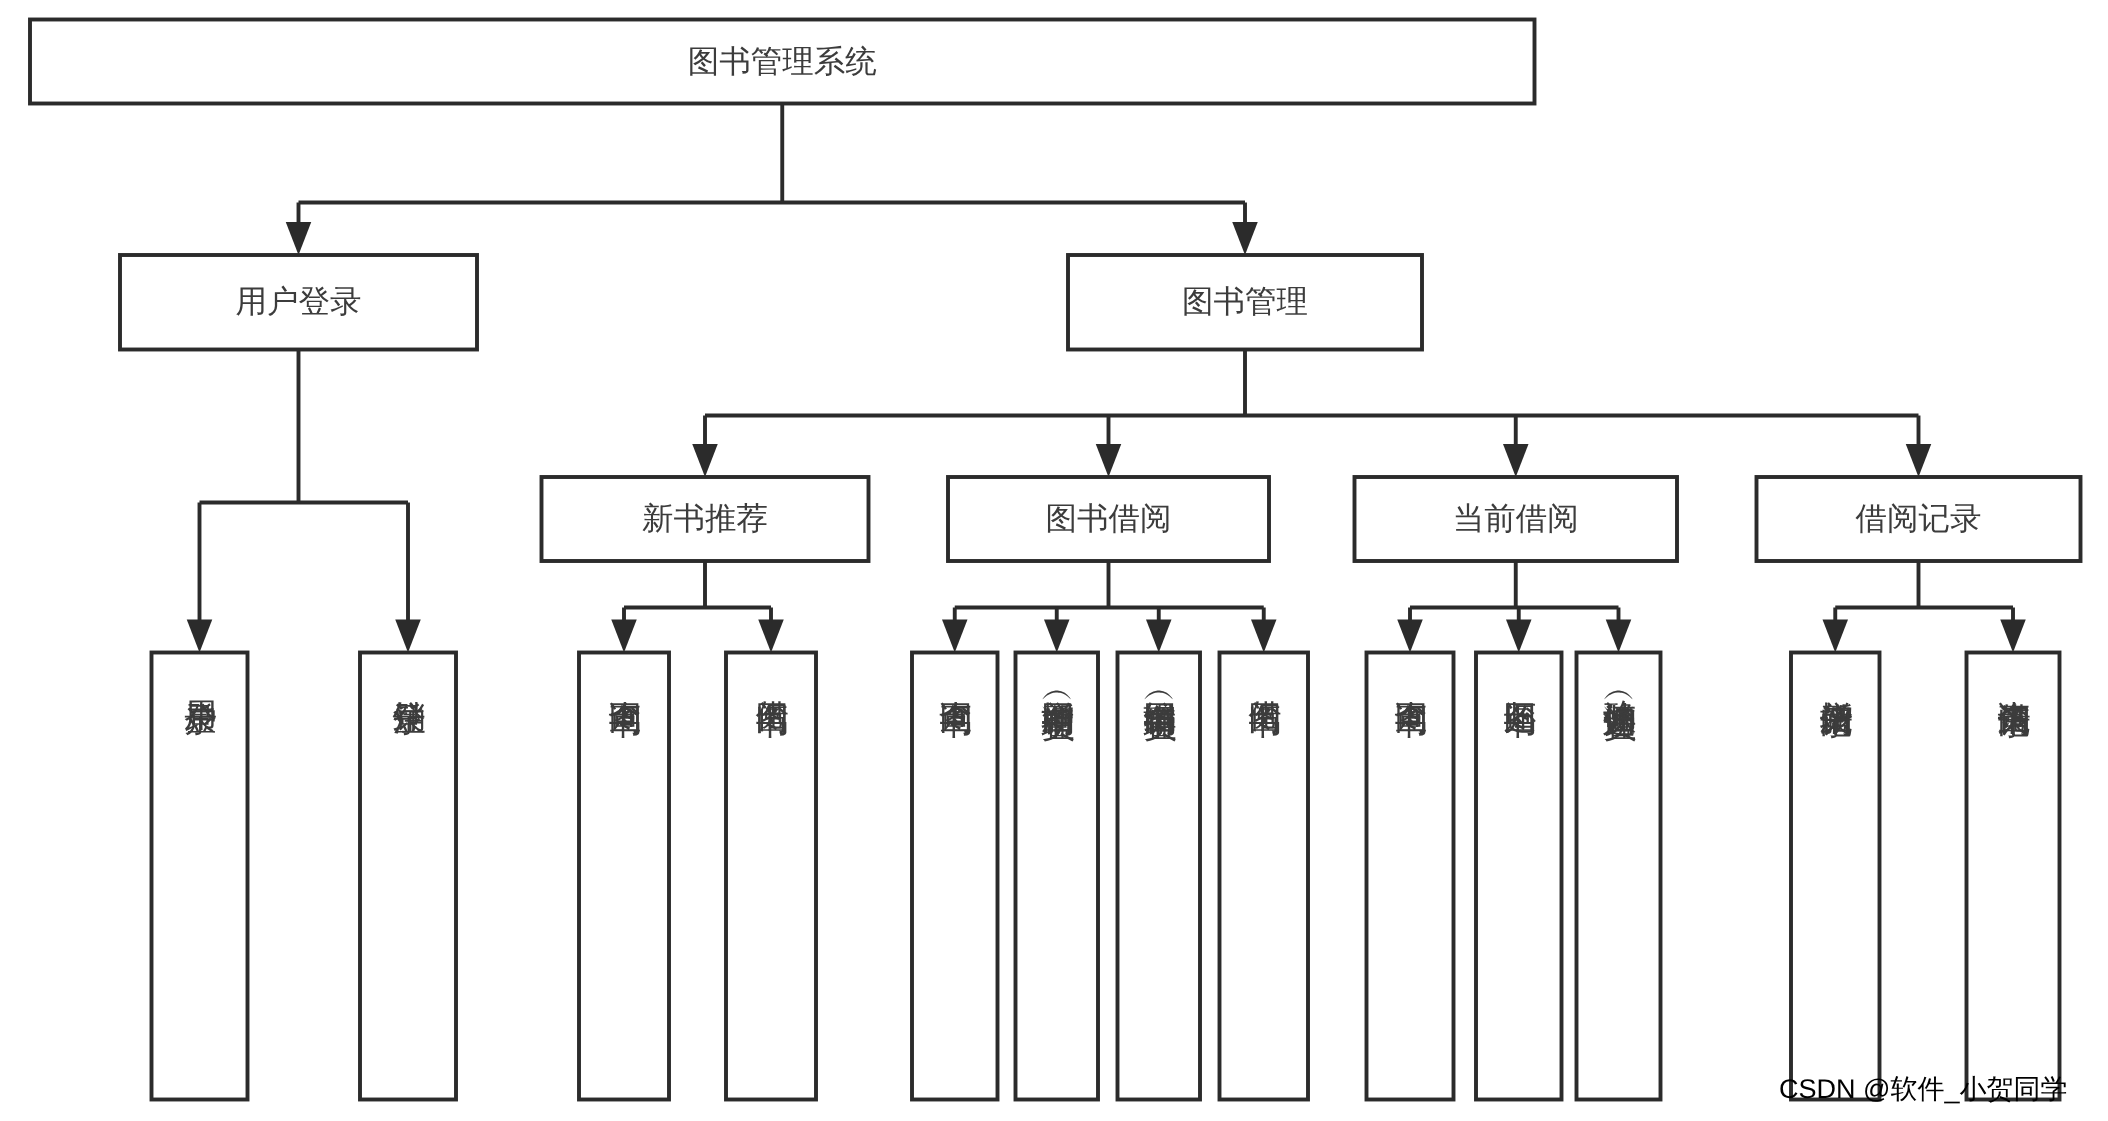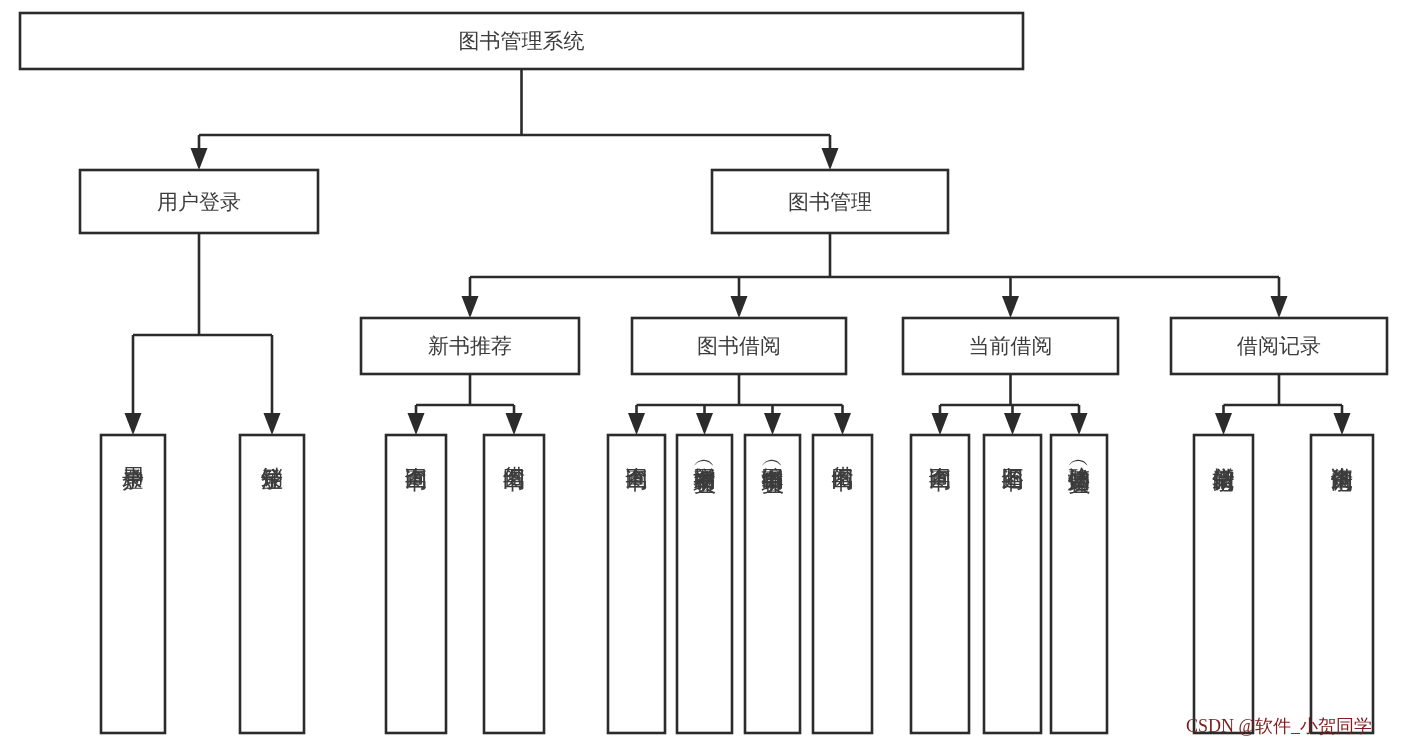--- a/index.html
+++ b/index.html
@@ -53,23 +53,23 @@
     font-family: "DejaVu Sans", "Liberation Sans", sans-serif;
     font-size: 22px;
     line-height: 1.08;
     color: #3c3c3c;
     letter-spacing: 1px;
     white-space: nowrap;
     pointer-events: none;
   }
   .watermark {
     position: absolute;
-    font-family: Liberation Serif, serif;
+    font-family: Liberation Sans, sans-serif;
     font-size: 18px;
-    color: #7f1d1d;
+    color: #000000;
     white-space: nowrap;
   }
 </style>
 </head>
 <body>
 
 <div id="stage">
 
   <svg id="diagram-svg" viewBox="0 0 1405 747">
     <g id="connectors">

